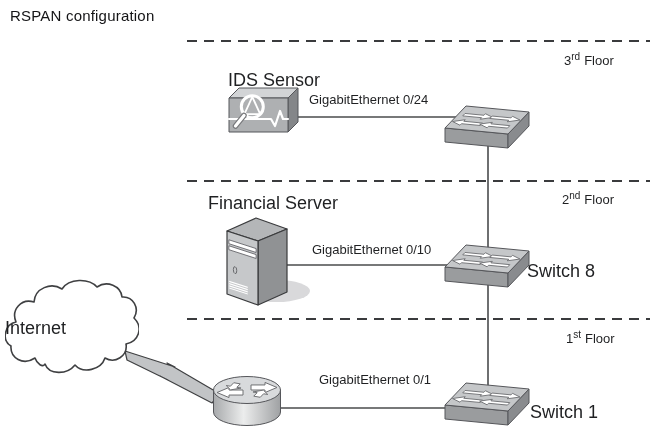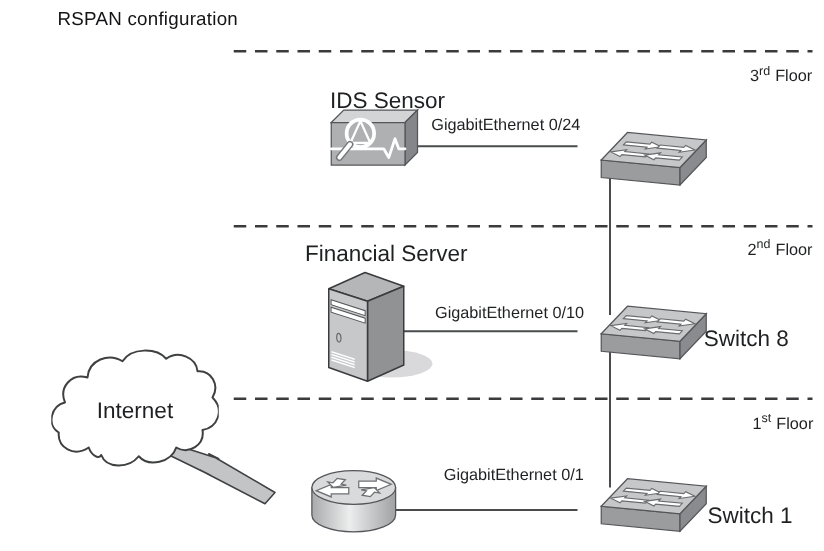--- a/index.html
+++ b/index.html
@@ -1,28 +1,28 @@
 <!DOCTYPE html>
 <html><head>
 <meta charset="utf-8">
 <style>
   html,body { margin:0; padding:0; background:#ffffff; }
   .diagram {
     position:relative; width:659px; height:441px; background:#ffffff;
     font-family:"Liberation Sans", sans-serif; color:#1f2022; overflow:hidden;
   }
   .layer { position:absolute; left:0; top:0; }
-  .abs { position:absolute;margin-left:36px; }
+  .abs { position:absolute; }
   .title { font-size:15px; letter-spacing:0.2px; color:#141416; }
   .lbl { font-size:13px; white-space:nowrap; }
   .floor-label { font-size:13px; white-space:nowrap; }
   .floor-label sup { font-size:10px; line-height:0; }
   .floor-label .fw { margin-left:4px; }
   .node-label { font-size:18px; white-space:nowrap; }
-  .cloud-text { text-align:center; }
+  .cloud-text { }
   svg { display:block; }
 </style>
 </head>
 <body>
 
 <div class="diagram">
 
   <svg class="layer" width="659" height="441" viewBox="0 0 659 441">
 
     <line x1="187" y1="41" x2="650" y2="41" stroke="#3a3b3d" stroke-width="2" stroke-dasharray="10,7"></line>

